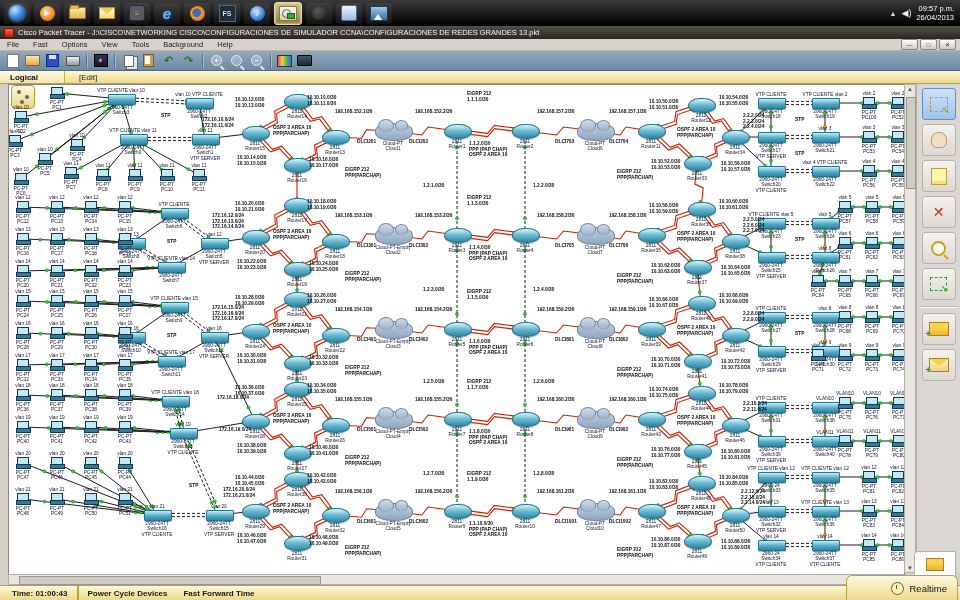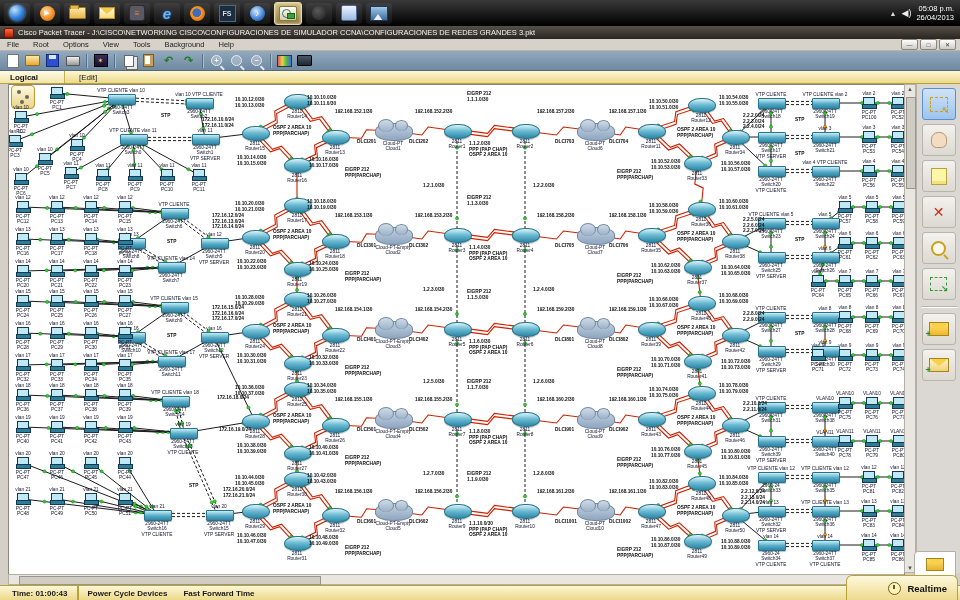--- a/index.html
+++ b/index.html
@@ -133,21 +133,21 @@
   #statusbar{position:absolute;left:0;top:585px;width:960px;height:15px;
     background:linear-gradient(180deg,#fdf7d4,#ecd98a);border-top:1px solid #b8a23e;
     display:flex;align-items:center;font-size:8px;font-weight:bold;color:#1a1a1a;box-sizing:border-box}
   #sb-time{padding:0 10px 0 12px;border-right:2px solid #b8a23e;height:100%;display:flex;align-items:center}
   .sb-act{padding:0 8px}
   #realtime-tab{position:absolute;left:846px;top:575px;width:112px;height:25px;
     background:linear-gradient(180deg,#fdf8dc,#eeda8e);border:1px solid #b8a23e;border-bottom:none;border-radius:6px 6px 0 0;
     display:flex;align-items:center;justify-content:flex-end;gap:6px;padding-right:10px;box-sizing:border-box;z-index:40}
   #rt-clock{width:11px;height:11px;border-radius:50%;border:1.5px solid #6a5a1d;background:#fdf2b8;position:relative}
   #rt-clock::before{content:"";position:absolute;left:4px;top:2px;width:1.5px;height:4px;background:#6a5a1d}
-  #realtime-label{font-size:9.5px;font-weight:bold;color:#111}
+  #realtime-label{font-size:9.5px;font-weight:normal;color:#111}
   #pdu-panel{position:absolute;left:914px;top:551px;width:40px;height:24px;background:#fff;
     border:1px solid #b4b0a8;border-radius:4px 0 0 0;display:flex;align-items:center;justify-content:center;z-index:39}
   .mini-env{width:16px;height:11px;background:linear-gradient(#ffe06a,#e8b42d);border:1px solid #a8821d;position:relative}
   .mini-env::before{content:"";position:absolute;left:0;top:0;border-left:8px solid transparent;border-right:8px solid transparent;border-top:6px solid #f8d04a}
 </style>
 </head>
 <body>
 
 <div id="taskbar">
   <div id="tb-icons">
@@ -188,35 +188,35 @@
         <span class="g-note"></span>
       </div>
       <div class="tki">
         <span class="g-img"></span>
       </div>
     </div>
   <div id="tray">
     <span class="tr-arrow">▲</span>
     <span class="tr-vol">◀)</span>
     <div id="clock">
-      <div>05:08 p.m.</div>
+      <div>09:57 p.m.</div>
       <div>26/04/2013</div>
     </div>
   </div>
 </div>
 
 <div id="titlebar">
   <span class="pt-ico"></span>
-  <span>Cisco Packet Tracer - J:\CISCO\NETWORKING CISCO\CONFIGURACIONES DE SIMULADOR CCNA\CONFIGURACIONES DE REDES GRANDES 3.pkt</span>
+  <span>Cisco Packet Tracer - J:\CISCO\NETWORKING CISCO\CONFIGURACIONES DE SIMULADOR CCNA\CONFIGURACIONES DE REDES GRANDES 13.pkt</span>
 </div>
 
 <div id="menubar">
   <span id="menu-items" style="display:flex">
       <span class="mi">File</span>
-      <span class="mi">Root</span>
+      <span class="mi">Fast</span>
       <span class="mi">Options</span>
       <span class="mi">View</span>
       <span class="mi">Tools</span>
       <span class="mi">Background</span>
       <span class="mi">Help</span>
     </span>
   <span id="wincontrols">
       <span class="wc">—</span>
       <span class="wc">□</span>
       <span class="wc">✕</span>

